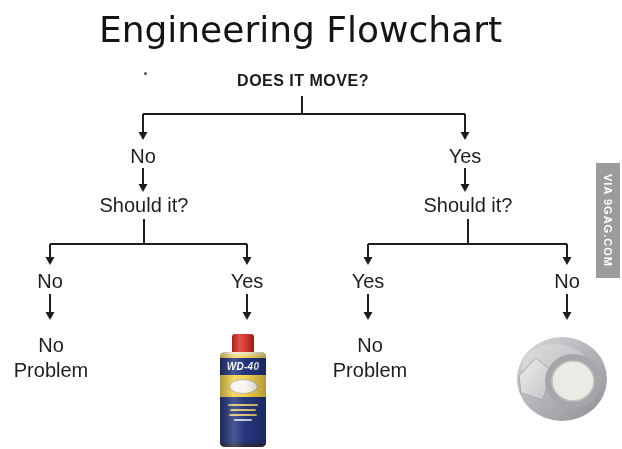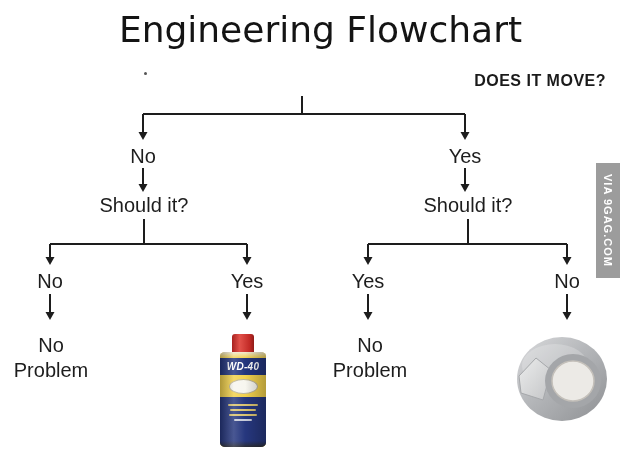--- a/index.html
+++ b/index.html
@@ -4,24 +4,23 @@
 <style>
   html,body{margin:0;padding:0;background:#fff;}
   #canvas{
     position:relative;width:622px;height:449px;background:#ffffff;
     overflow:hidden;font-family:"Liberation Sans",sans-serif;color:#1d1d1d;
   }
   .title{
     position:absolute;top:9px;left:0;width:601px;text-align:center;
     font-family:"DejaVu Sans",sans-serif;font-size:36px;font-weight:400;color:#141414;
     letter-spacing:0px;
-    padding-left:20px;
   }
   .rootq{
-    position:absolute;top:72px;left:0;width:606px;text-align:right;
+    position:absolute;top:72px;left:0;width:606px;text-align:center;
     font-size:16px;font-weight:bold;letter-spacing:.5px;color:#1a1a1a;
   }
   .dot-artifact{
     position:absolute;left:144px;top:72px;width:3px;height:3px;
     background:#555;border-radius:50%;
   }
   svg.connectors{position:absolute;left:0;top:0;}
   .lbl{
     position:absolute;transform:translateX(-50%);font-size:20px;
     color:#1d1d1d;white-space:nowrap;

